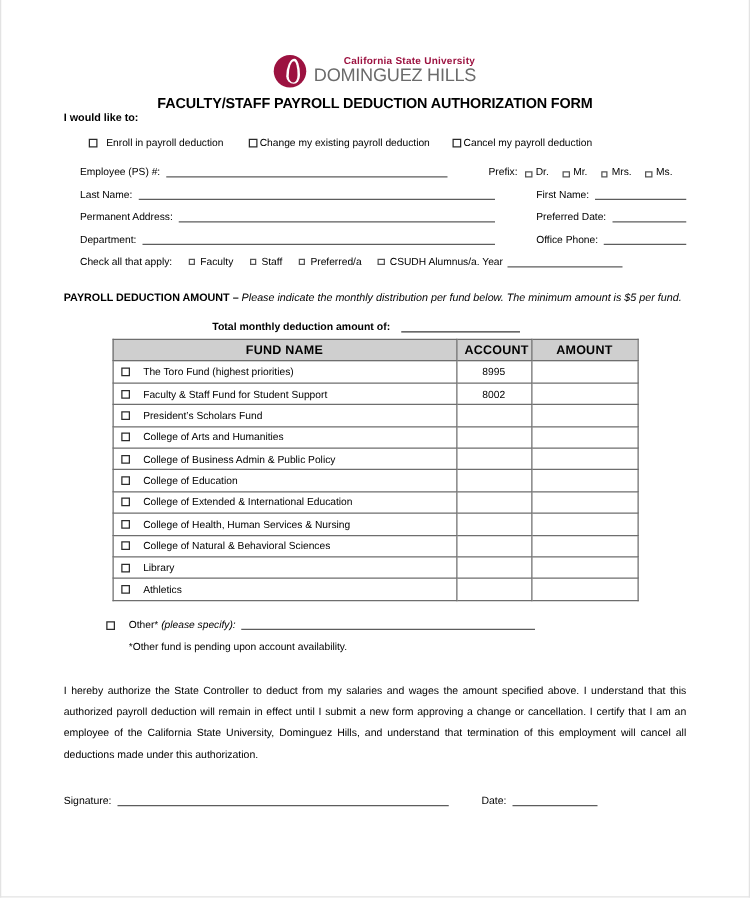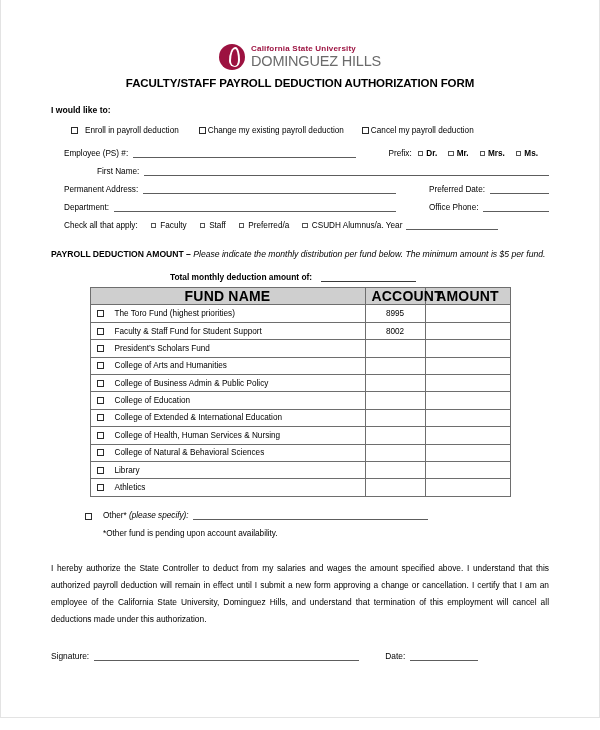--- a/index.html
+++ b/index.html
@@ -54,20 +54,21 @@
     background: #9c1240;
     border-radius: 60% 40% 45% 55% / 70% 65% 35% 30%;
   }
   .logo-text { line-height: 1; }
   .logo-line1 {
     font-size: 8px;
     font-weight: bold;
     color: #9c1240;
     letter-spacing: .2px;
     display: block;
+    margin-left: 24px;
   }
   .logo-line2 {
     font-size: 14.5px;
     font-weight: normal;
     color: #6b6b6b;
     letter-spacing: -0.2px;
     display: block;
     margin-top: 1px;
   }
   .form-title {
@@ -75,21 +76,21 @@
     font-size: 11.5px;
     font-weight: bold;
     margin-top: 7px;
     letter-spacing: -0.1px;
   }
 
   
   .sec-label {
     font-size: 8.6px;
     font-weight: bold;
-    margin-top: 16px;
+    margin-top: 0;
   }
   .cbx {
     display: inline-block;
     width: 7px; height: 7px;
     border: 1px solid #2b2b2b;
     background: #fff;
     vertical-align: -1px;
     flex: 0 0 auto;
   }
   .cbx.sm { width: 5.5px; height: 5.5px; border-color: #555; }
@@ -119,21 +120,21 @@
   .col-l { display: flex; width: 332px; }
   .col-r { display: flex; align-items: flex-end; flex: 1; padding-left: 33px; }
   .fld-lbl { white-space: nowrap; }
   .rule {
     flex: 1;
     border-bottom: 1px solid #5d5d5d;
     height: 9px;
     margin-left: 5px;
   }
   .prefix-opts { display: flex; align-items: center; margin-left: 6px; }
-  .pfx { display: flex; align-items: center; margin-right: 11px; white-space: nowrap; font-weight: bold; }
+  .pfx { display: flex; align-items: flex-end; margin-right: 11px; white-space: nowrap; }
   .pfx .lbl { margin-left: 3px; }
 
   .applies {
     display: flex;
     align-items: flex-end;
     font-size: 8.2px;
     margin-top: 1px;
   }
   .applies .opt { display: flex; align-items: center; margin-left: 13px; white-space: nowrap; }
   .applies .opt .lbl { margin-left: 4px; }
@@ -174,21 +175,21 @@
   table.funds th, table.funds td {
     border: 1px solid #6e6e6e;
     font-size: 8.2px;
     height: 17.4px;
     padding: 0 6px;
   }
   table.funds th {
     background: #cfcfcf;
     font-weight: bold;
     text-align: center;
-    font-size: 14px;
+    font-size: 10px;
     letter-spacing: .2px;
   }
   table.funds td.name {
     text-align: left;
   }
   table.funds td.acct {
     text-align: center;
     font-size: 8.2px;
   }
   .cellwrap { display: flex; align-items: center; }
@@ -288,20 +289,24 @@
           </span>
           <span class="pfx">
             <span class="cbx sm"></span>
             <span class="lbl">Ms.</span>
           </span>
         </span>
       </span>
     </div>
 
     <div class="info-row">
+      <span class="col-l">
+        <span class="fld-lbl">Last Name:</span>
+        <span class="rule"></span>
+      </span>
       <span class="col-r">
         <span class="fld-lbl">First Name:</span>
         <span class="rule"></span>
       </span>
     </div>
 
     <div class="info-row">
       <span class="col-l">
         <span class="fld-lbl">Permanent Address:</span>
         <span class="rule"></span>

